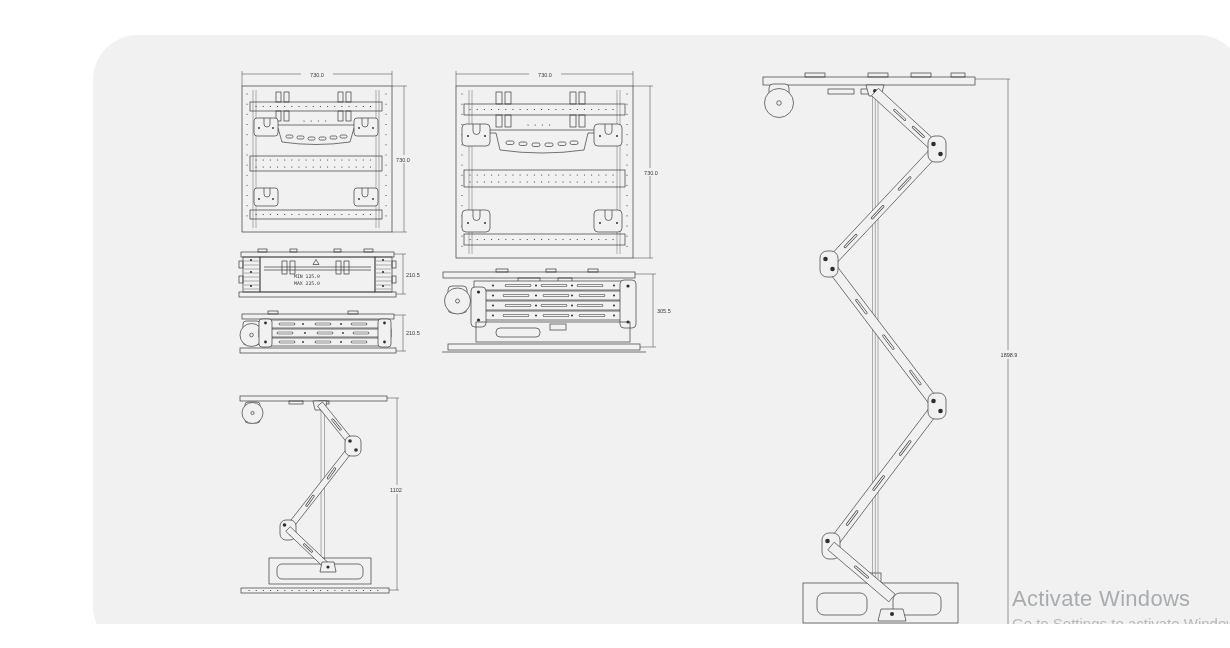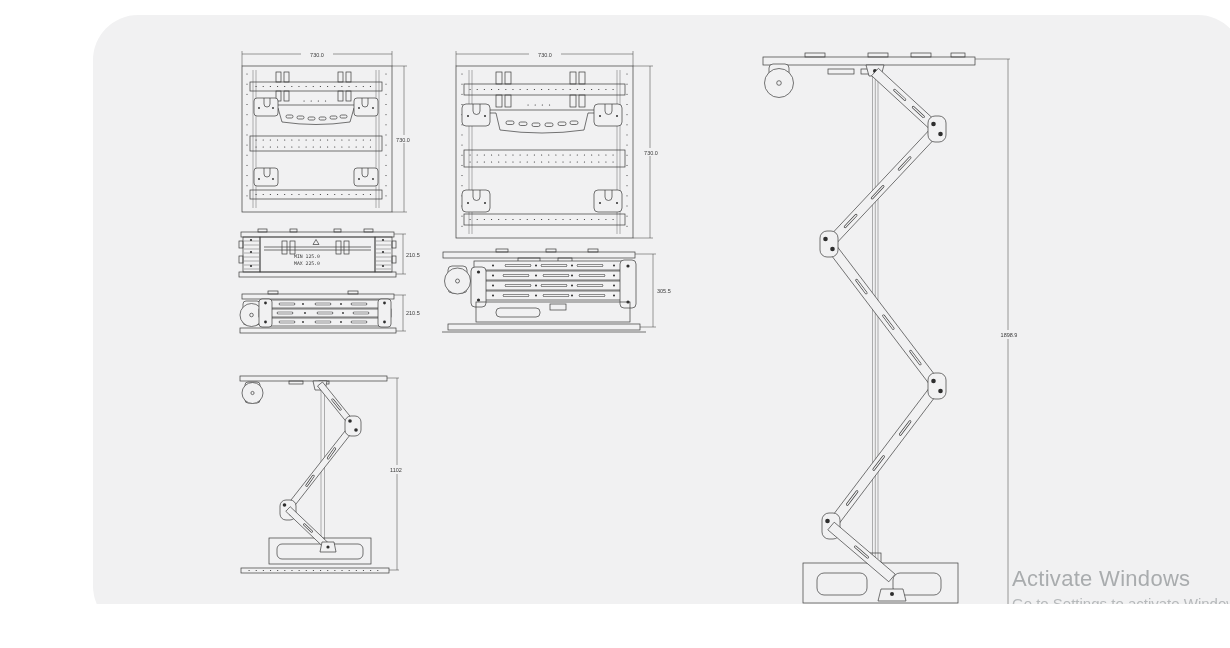--- a/index.html
+++ b/index.html
@@ -1,17 +1,17 @@
 <!DOCTYPE html>
 <html><head>
 <meta charset="utf-8">
 <style>
   html,body{margin:0;padding:0;}
   #screen{position:relative;width:1230px;height:604px;background:#ffffff;overflow:hidden;
-          font-family:"Liberation Sans",sans-serif;}
+          font-family:"Liberation Sans",sans-serif;margin-top:20px;}
   #card{position:absolute;left:93px;top:15px;width:1150px;height:616px;
         background:#f1f1f2;border-radius:45px;}
   .view{position:absolute;}
   
   .ln{fill:none;stroke:#3b3b3b;stroke-width:0.7;}
   .lnf{fill:#f1f1f2;stroke:#3b3b3b;stroke-width:0.7;}
   .thin{fill:none;stroke:#555;stroke-width:0.45;}
   .dim{fill:none;stroke:#4a4a4a;stroke-width:0.55;}
   .dimtxt{font-family:"Liberation Sans",sans-serif;font-size:5.5px;fill:#3a3a3a;}
   .cadtxt{font-family:"DejaVu Sans Mono",monospace;font-size:4.8px;fill:#3a3a3a;}

